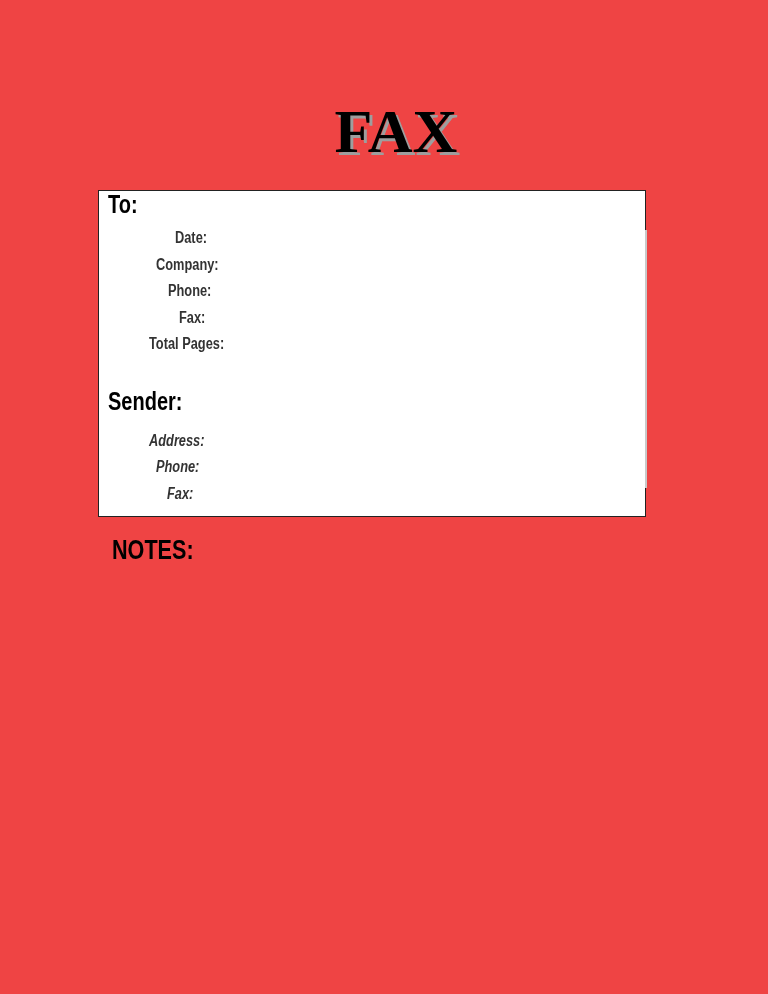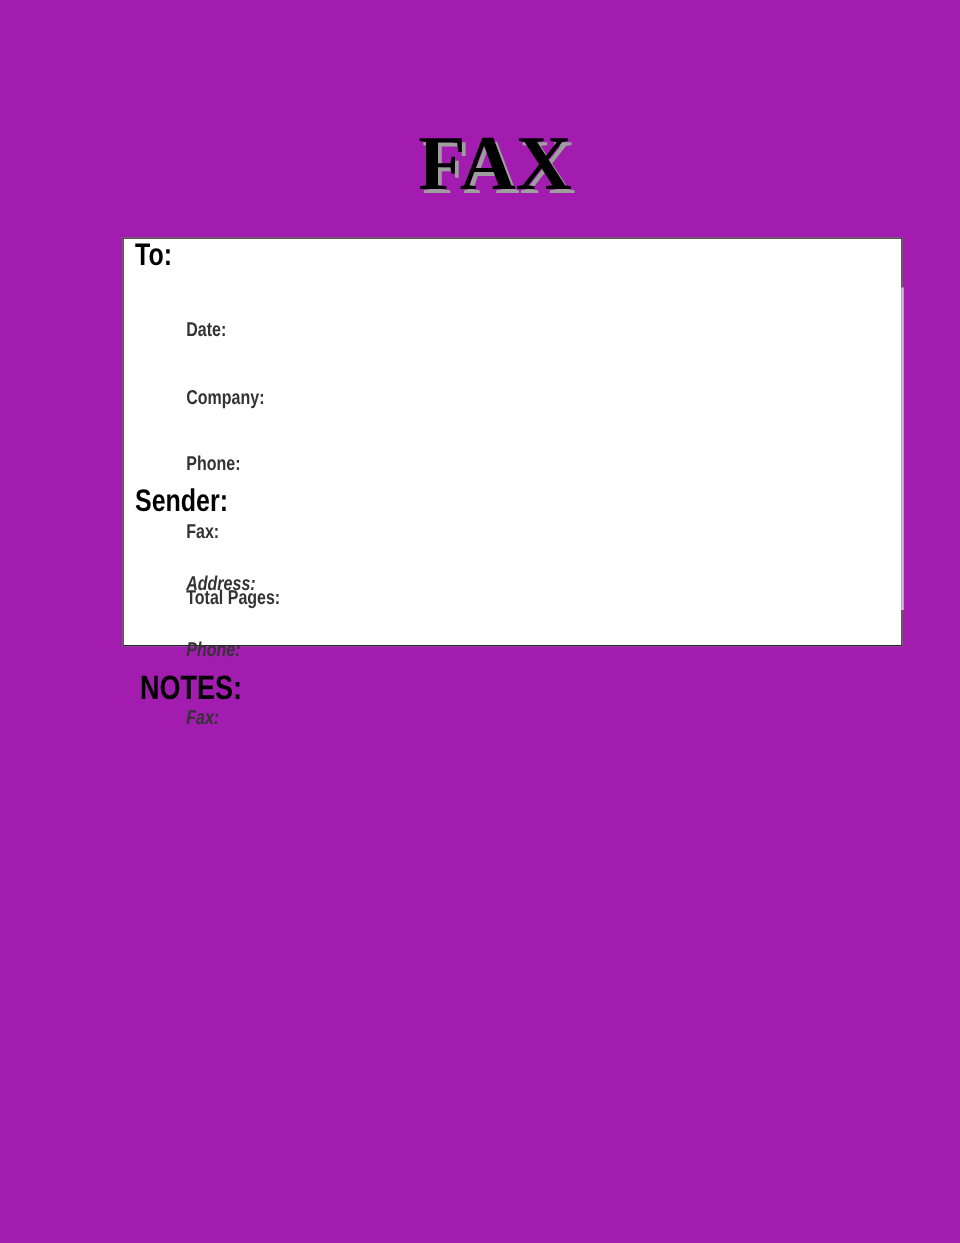--- a/index.html
+++ b/index.html
@@ -4,21 +4,21 @@
 <style>
   html, body {
     margin: 0;
     padding: 0;
     background: #ffffff;
   }
   .page {
     position: relative;
     width: 768px;
     height: 994px;
-    background: #a21caf;
+    background: #ef4444;
     overflow: hidden;
     font-family: "Liberation Sans", sans-serif;
   }
   
   .fax-title {
     position: absolute;
     top: 100px;
     left: 0;
     width: 768px;
     margin: 0;
@@ -30,25 +30,26 @@
     font-size: 62px;
     line-height: 1;
     color: #000000;
     text-shadow: 3px 3px 0 #9e9e9e;
   }
   
   .info-box {
     position: absolute;
     left: 98px;
     top: 190px;
-    width: 624px;
+    width: 548px;
     height: 327px;
     box-sizing: border-box;
     border: 1.5px solid #222222;
     background: #ffffff;
+    text-align: center;
   }
   
   .gray-border-seg {
     position: absolute;
     top: 38.5px;
     right: -1.5px;
     width: 1.5px;
     height: 258px;
     background: #c9c9c9;
   }
@@ -71,21 +72,21 @@
     left: 49.5px;
     margin: 0;
     line-height: 26.5px;
     font-size: 16px;
     font-weight: 700;
     color: #333333;
     white-space: nowrap;
   }
   .to-fields { top: 34px; }
   .sender-fields { top: 236.5px; font-style: italic; }
-  .field-row { height: 26.5px; margin-top: 27px; }
+  .field-row { height: 26.5px; }
   .field-label {
     display: inline-block;
     transform: scaleX(0.8);
     transform-origin: 0 0;
   }
   .notes-heading {
     position: absolute;
     left: 112px;
     top: 537px;
     margin: 0;

